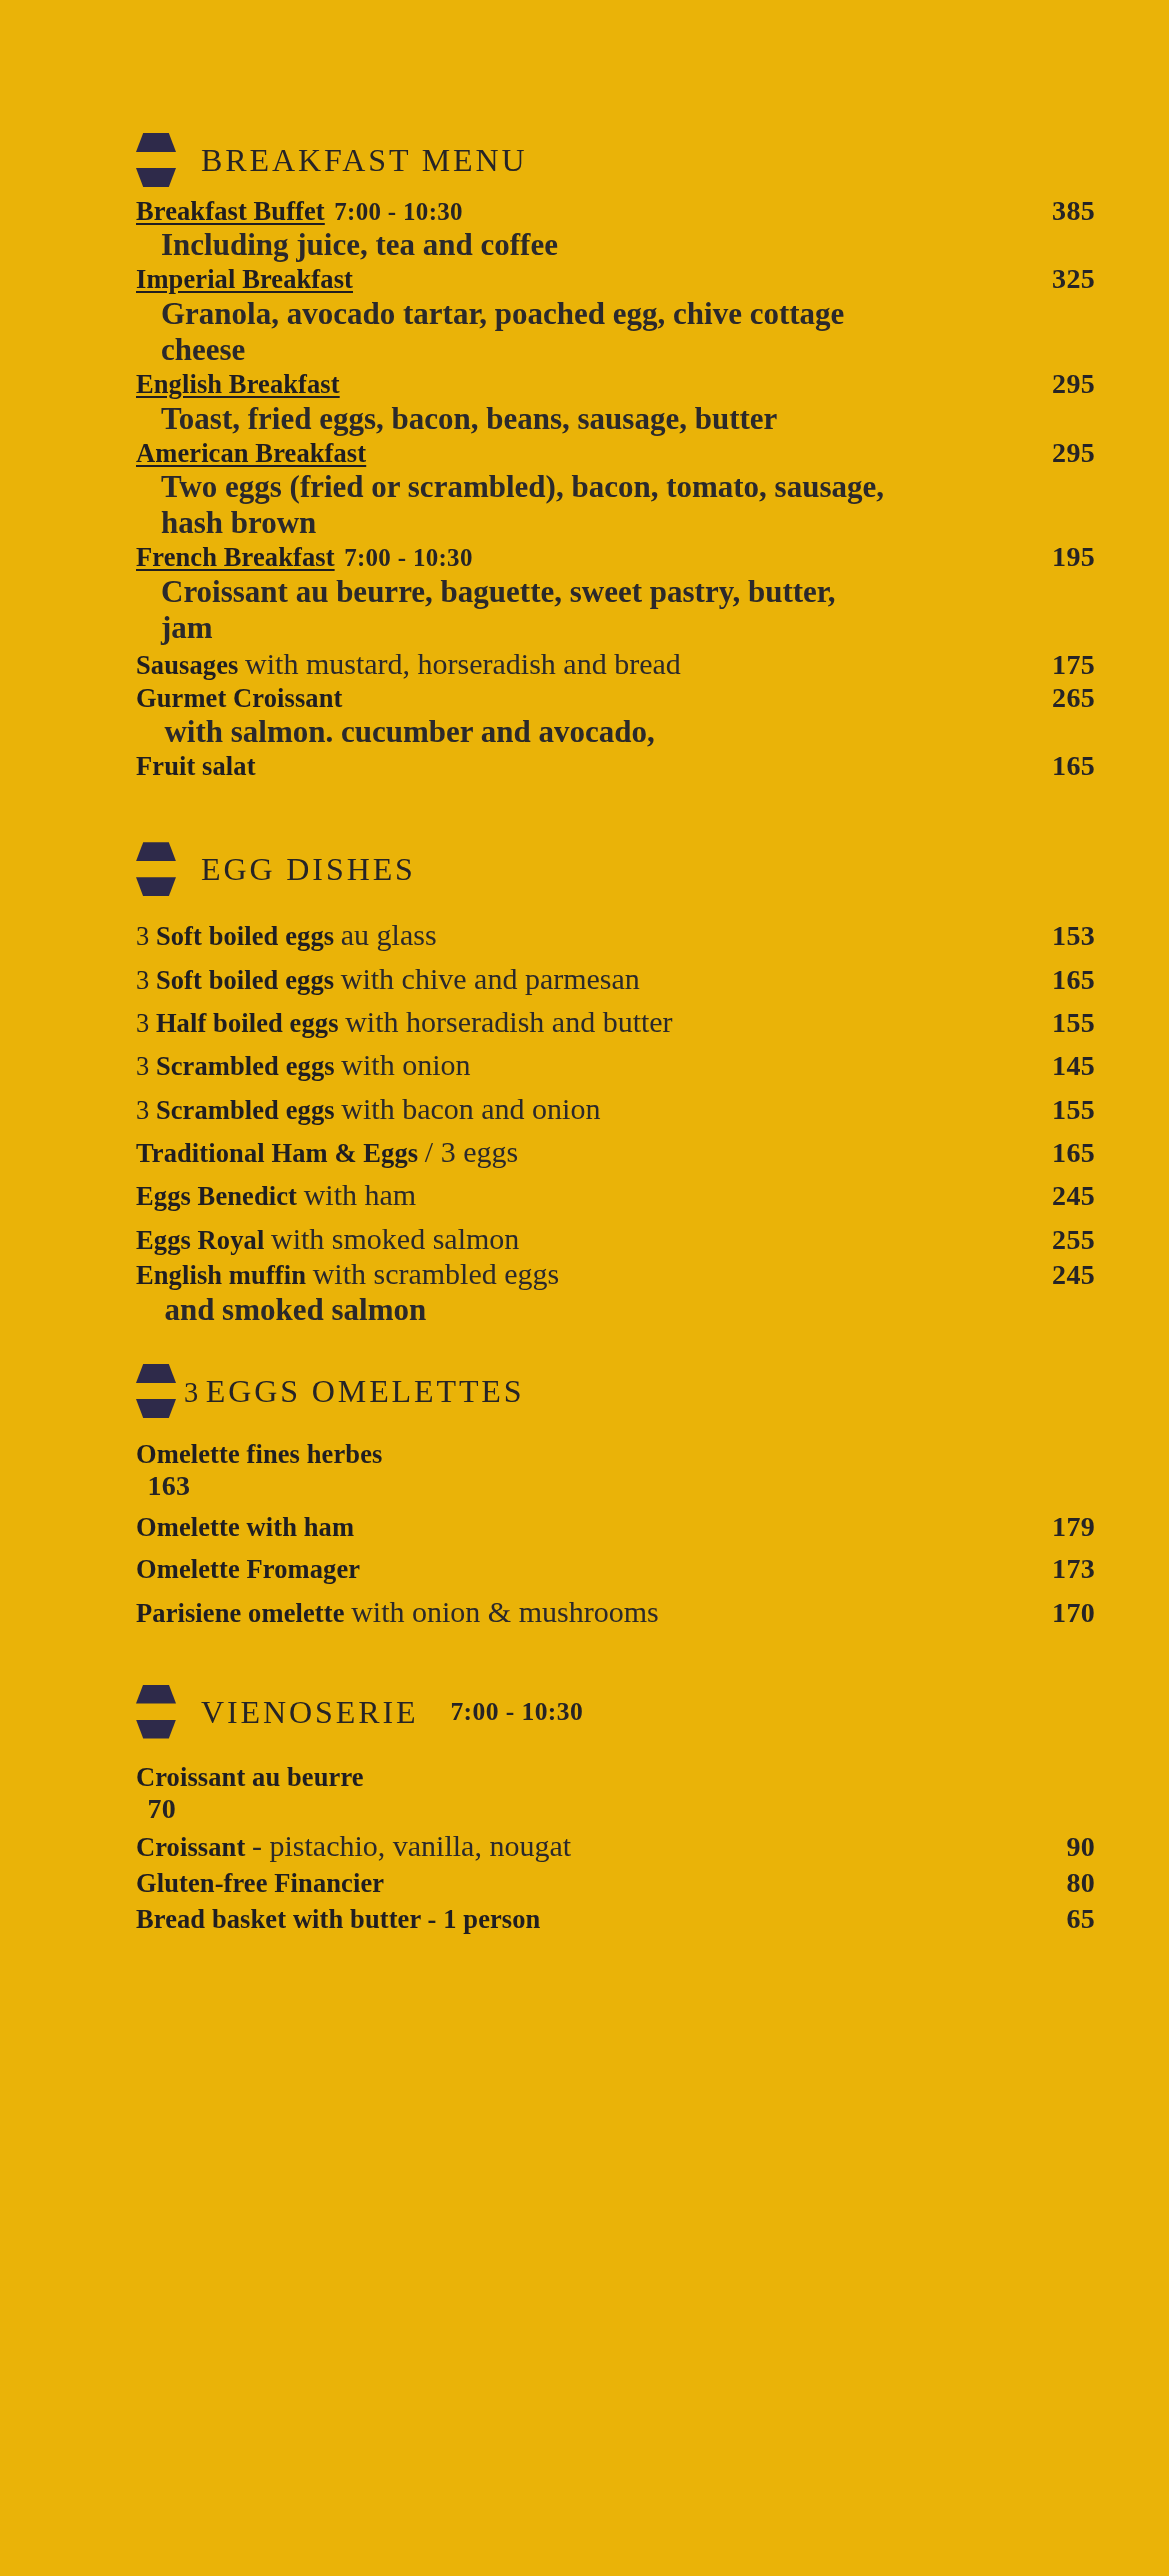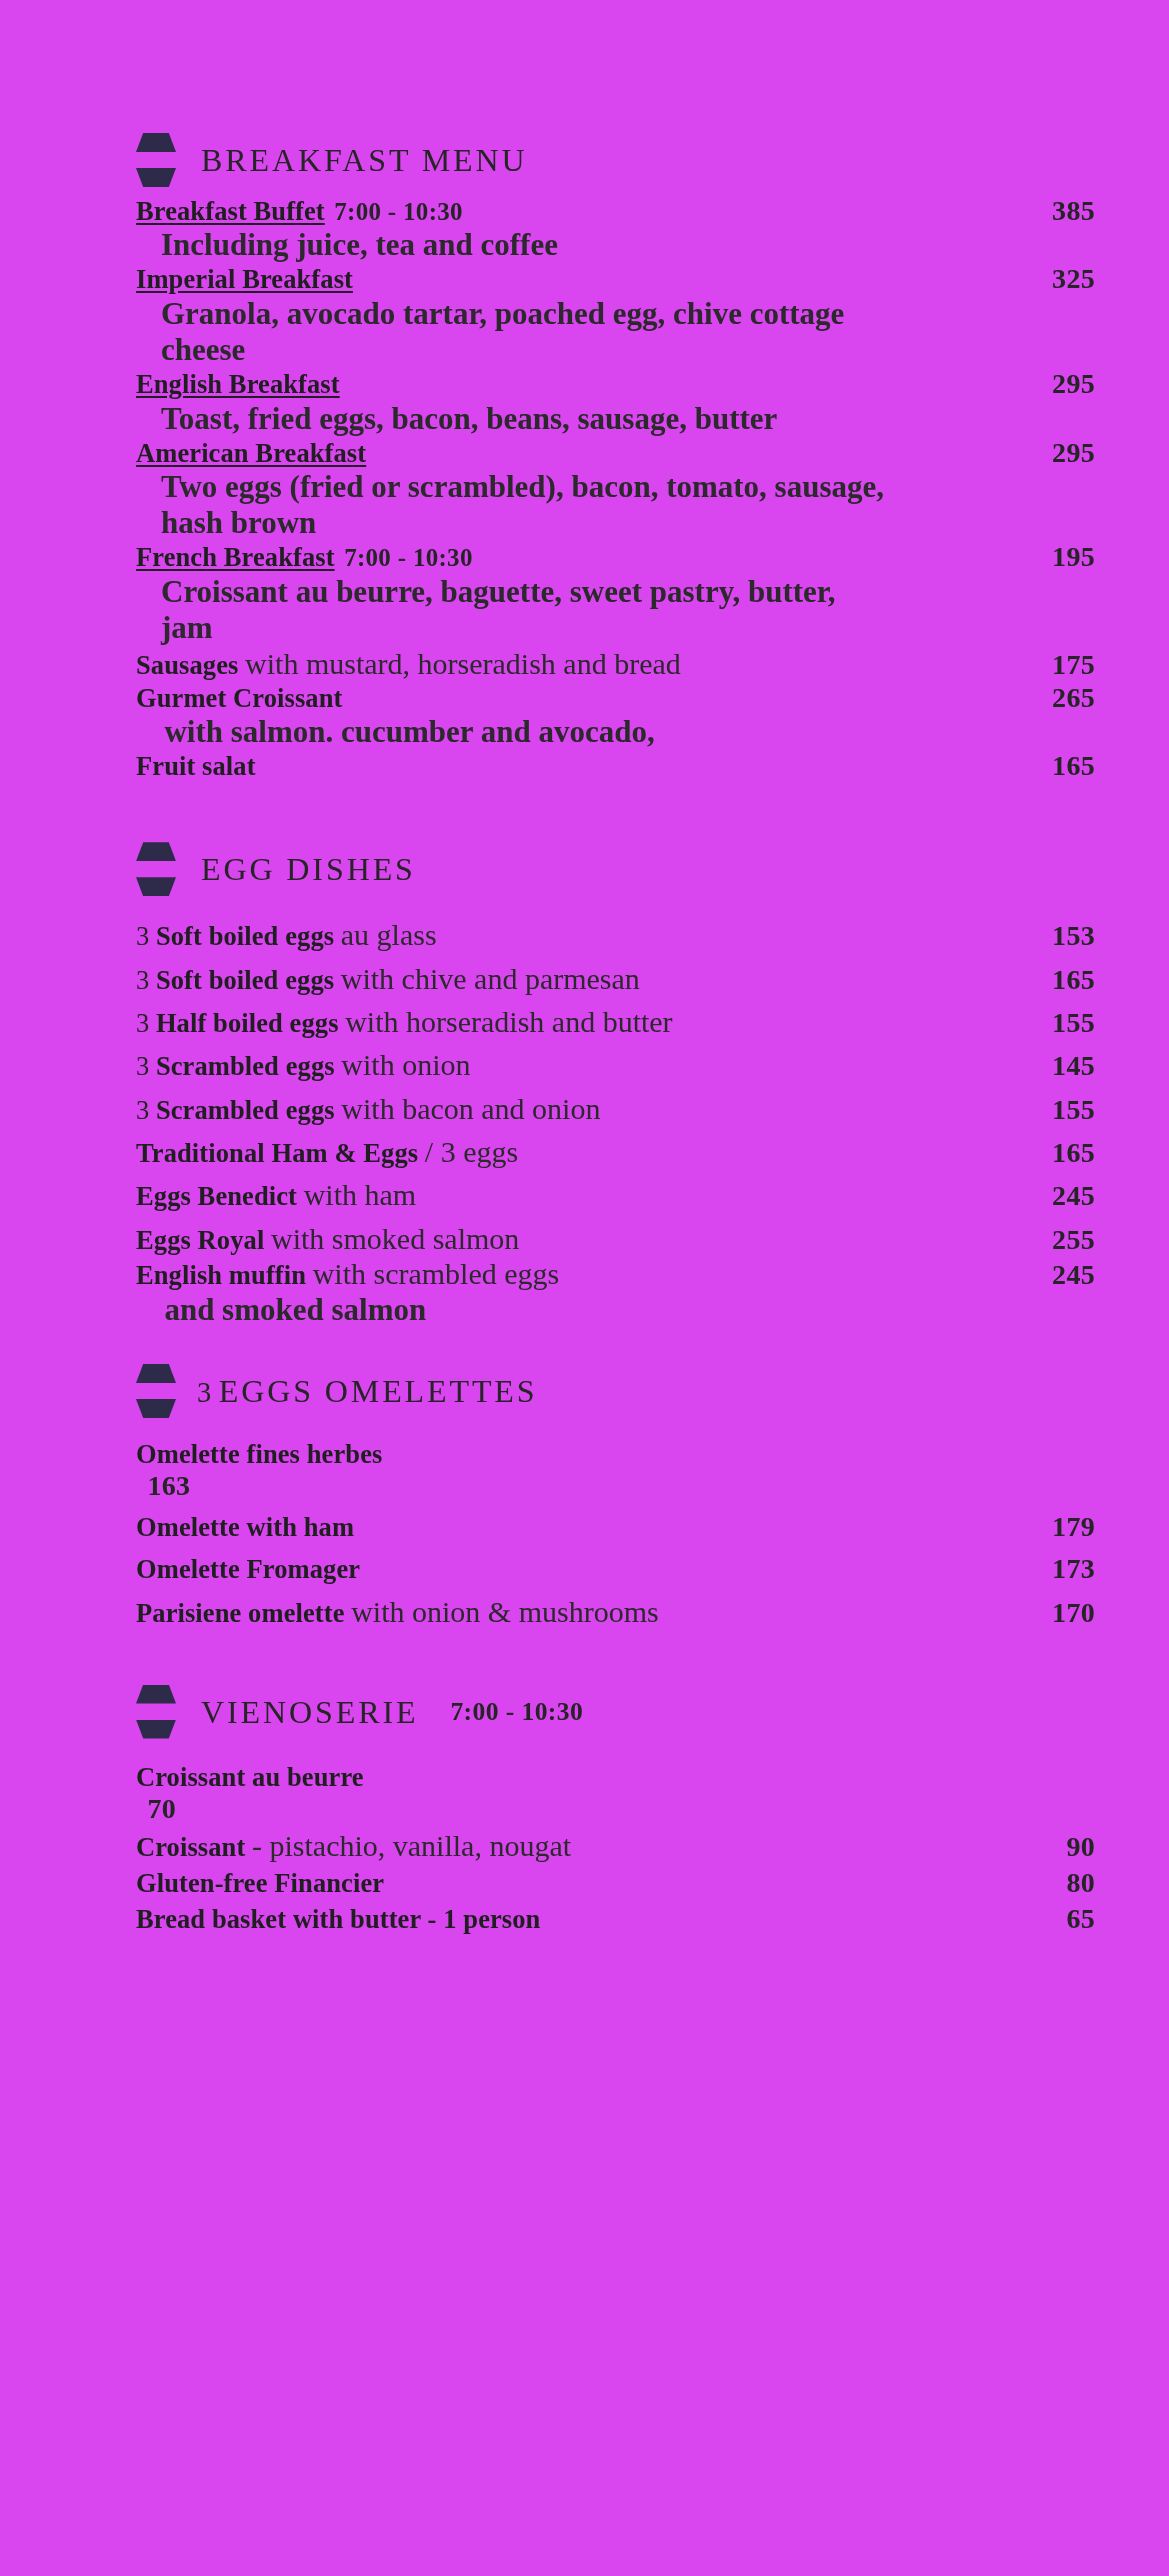--- a/index.html
+++ b/index.html
@@ -12,21 +12,21 @@
     height: 2576px;
     font-family: "Liberation Serif", "DejaVu Serif", serif;
     color: #262426;
     overflow: hidden;
   }
 
   .page {
     position: relative;
     width: 1169px;
     height: 2576px;
-    background: #d946ef;
+    background: #eab308;
     box-sizing: border-box;
     padding: 133px 74px 0 136px;
   }
 
   
   .section {
     margin: 0;
   }
   .section-head {
     display: flex;
@@ -59,21 +59,21 @@
   .section-title {
     font-family: "Liberation Serif", "DejaVu Serif", serif;
     font-size: 32px;
     font-weight: 400;
     letter-spacing: 2.9px;
     color: #262426;
     white-space: nowrap;
     margin-left: 25px;
     line-height: 1;
   }
-  .section-title.tight { margin-left: 21px; }
+  .section-title.tight { margin-left: 8px; }
 
   .section-title-num {
     font-size: 28.4px;
     letter-spacing: 0.9px;
     margin-right: 6.6px;
   }
 
   .section-time {
     font-family: "Liberation Serif", "DejaVu Serif", serif;
     font-size: 25.6px;

